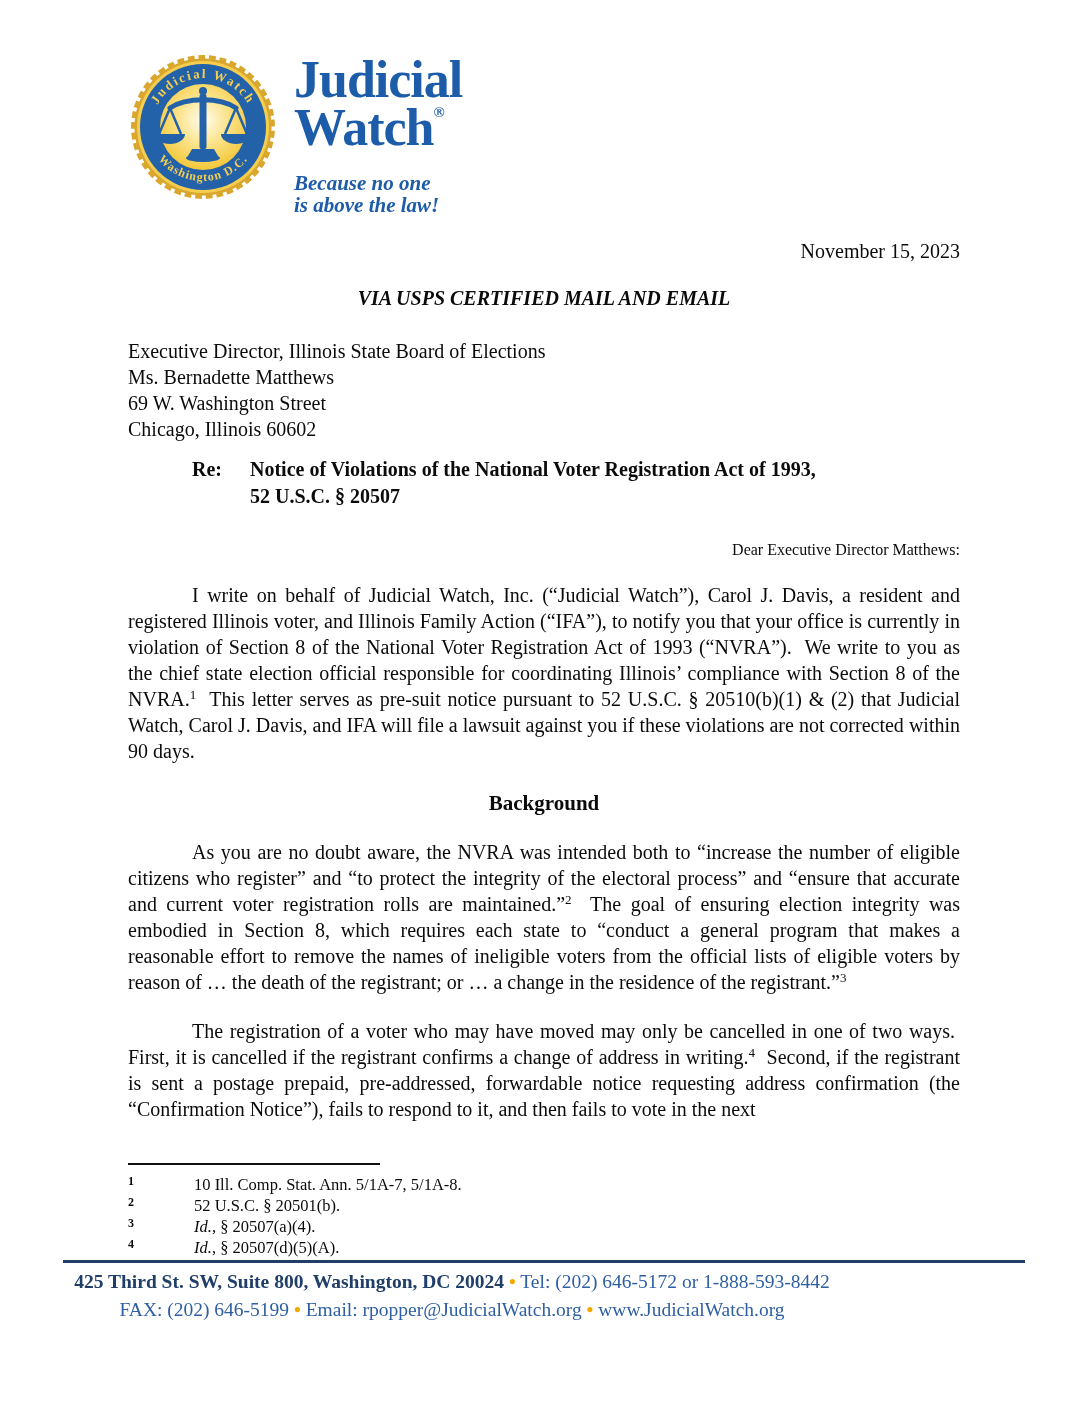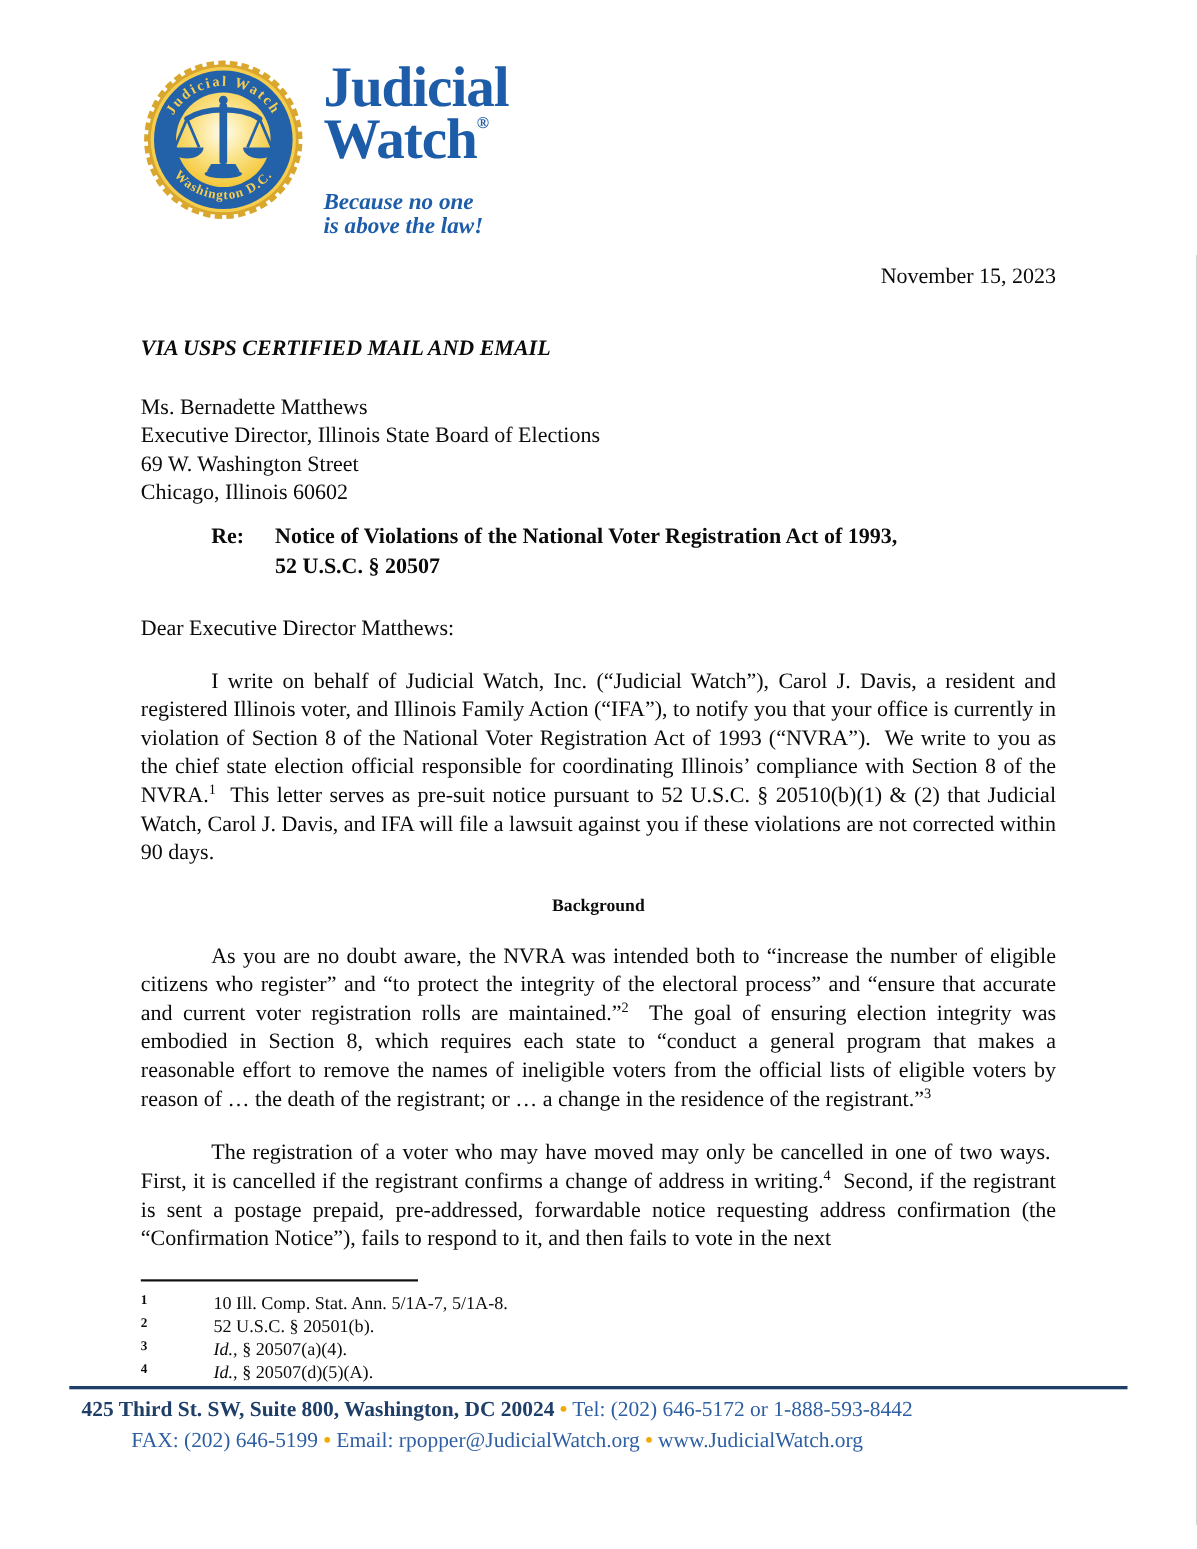--- a/index.html
+++ b/index.html
@@ -23,31 +23,31 @@
     font-size:52px;line-height:0.92;letter-spacing:-1px;
   }
   .wordmark .reg{font-size:15px;vertical-align:28px;letter-spacing:0;}
   .tagline{
     margin-top:20px;color:#1d5ca8;font-weight:bold;font-style:italic;
     font-size:21px;line-height:1.05;
   }
 
   
   .date-line{text-align:right;font-size:20px;margin-top:26px;}
-  .via-line{font-weight:bold;font-style:italic;font-size:20px;margin-top:43px;}
+  .via-line{font-weight:bold;font-style:italic;font-size:20px;margin-top:24px;text-align:center;}
   .recipient{margin-top:28px;font-size:20px;line-height:26px;}
   .re-block{display:flex;margin-top:14px;margin-left:64px;font-weight:bold;font-size:20px;line-height:27px;}
   .re-label{width:58px;flex:0 0 auto;}
-  .salutation{margin-top:31px;font-size:20px;}
+  .salutation{margin-top:31px;font-size:16px;text-align:right;}
   .para{
     margin:0;margin-top:23px;
     font-size:20px;line-height:26px;
     text-align:justify;text-indent:64px;
   }
-  .section-heading{margin-top:27px;text-align:center;font-weight:bold;font-size:16px;}
+  .section-heading{margin-top:27px;text-align:center;font-weight:bold;font-size:21px;}
   sup.fnref{font-size:13px;line-height:0;vertical-align:7px;}
 
   
   .footnote-area{position:absolute;left:128px;top:1163px;width:832px;}
   .fn-separator{width:252px;border-top:2px solid #111;margin-bottom:9px;}
   .fn{position:relative;padding-left:66px;font-size:16.5px;line-height:21px;}
   .fn-num{position:absolute;left:0;top:-3px;font-size:12px;font-weight:bold;}
 
   
   .footer-rule{position:absolute;left:63px;top:1260px;width:962px;height:3px;background:#1f3e68;}
@@ -111,22 +111,22 @@
           <div>is above the law!</div>
         </div>
       </div>
     </div>
 
     <div class="date-line">November 15, 2023</div>
 
     <div class="via-line">VIA USPS CERTIFIED MAIL AND EMAIL</div>
 
     <div class="recipient">
+      <div>Executive Director, Illinois State Board of Elections</div>
       <div>Ms. Bernadette Matthews</div>
-      <div>Executive Director, Illinois State Board of Elections</div>
       <div>69 W. Washington Street</div>
       <div>Chicago, Illinois 60602</div>
     </div>
 
     <div class="re-block">
       <div class="re-label">Re:</div>
       <div>
         <div>Notice of Violations of the National Voter Registration Act of 1993,</div>
         <div>52 U.S.C. § 20507</div>
       </div>

